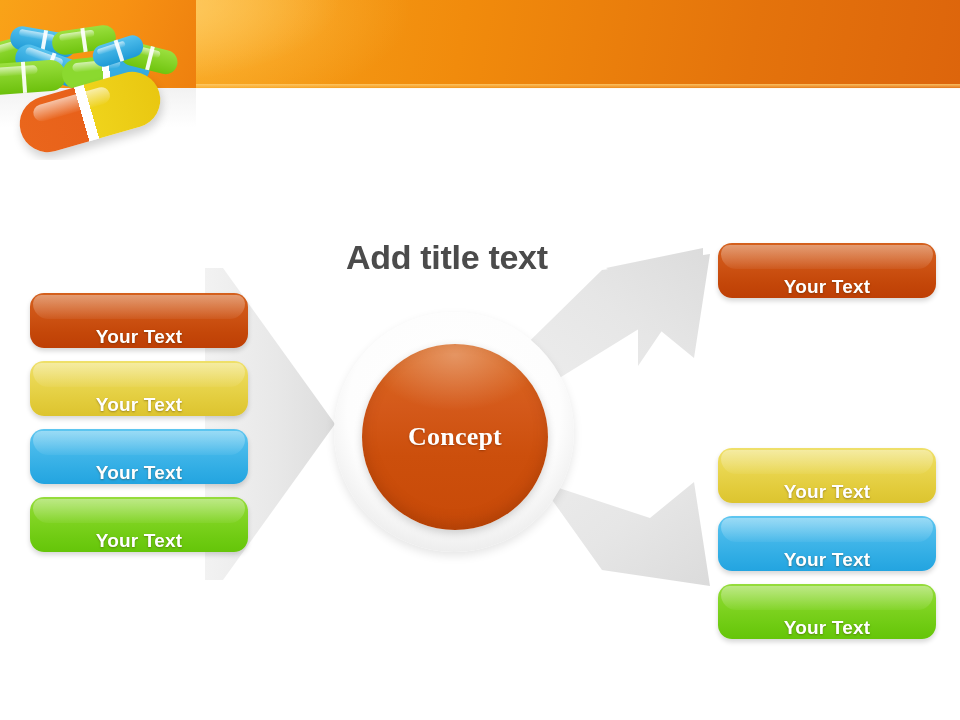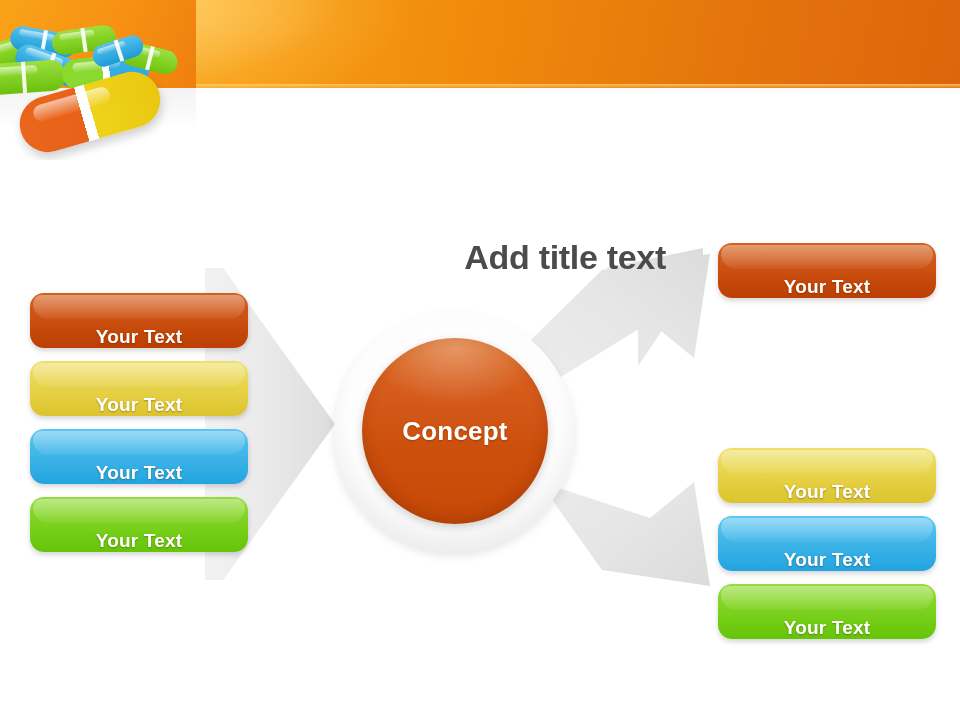--- a/index.html
+++ b/index.html
@@ -121,51 +121,51 @@
   .concept-ring {
     position: absolute;
     left: 0; top: 0;
     width: 240px; height: 240px;
     border-radius: 50%;
     background: radial-gradient(circle at 50% 42%, #ffffff 0%, #fdfdfd 58%, #ededed 76%, #e2e2e2 88%, #d8d8d8 100%);
     box-shadow: 0 4px 10px rgba(0,0,0,0.10);
   }
   .concept-circle {
     position: absolute;
-    left: 28px; top: 26px;
+    left: 28px; top: 32px;
     width: 186px; height: 186px;
     border-radius: 50%;
     background:
       radial-gradient(ellipse 140px 90px at 50% 6%, rgba(255,255,255,0.30) 0%, rgba(255,255,255,0.0) 62%),
       linear-gradient(to bottom, #DB6A20 0%, #D4591A 34%, #CC4F0C 60%, #C84A08 100%);
     box-shadow: inset 0 -6px 14px rgba(120,40,0,0.30), 0 3px 8px rgba(0,0,0,0.18);
     display: flex;
     align-items: center;
     justify-content: center;
+    font-family: Liberation Serif, serif;
   }
   .concept-label {
     color: #ffffff;
     font-size: 26px;
     font-weight: bold;
     letter-spacing: 0.2px;
     text-shadow: 0 1px 2px rgba(120,40,0,0.55);
   }
 
   
   .slide-title {
     position: absolute;
     left: 346px;
     top: 238px;
     width: 320px;
     font-size: 34px;
     font-weight: bold;
     color: #4B4B4B;
     letter-spacing: -0.3px;
     white-space: nowrap;
-    text-align: right;
   }
 
   
   .pill-btn {
     position: absolute;
     height: 55px;
     border-radius: 14px;
     display: flex;
     align-items: flex-end;
     justify-content: center;

